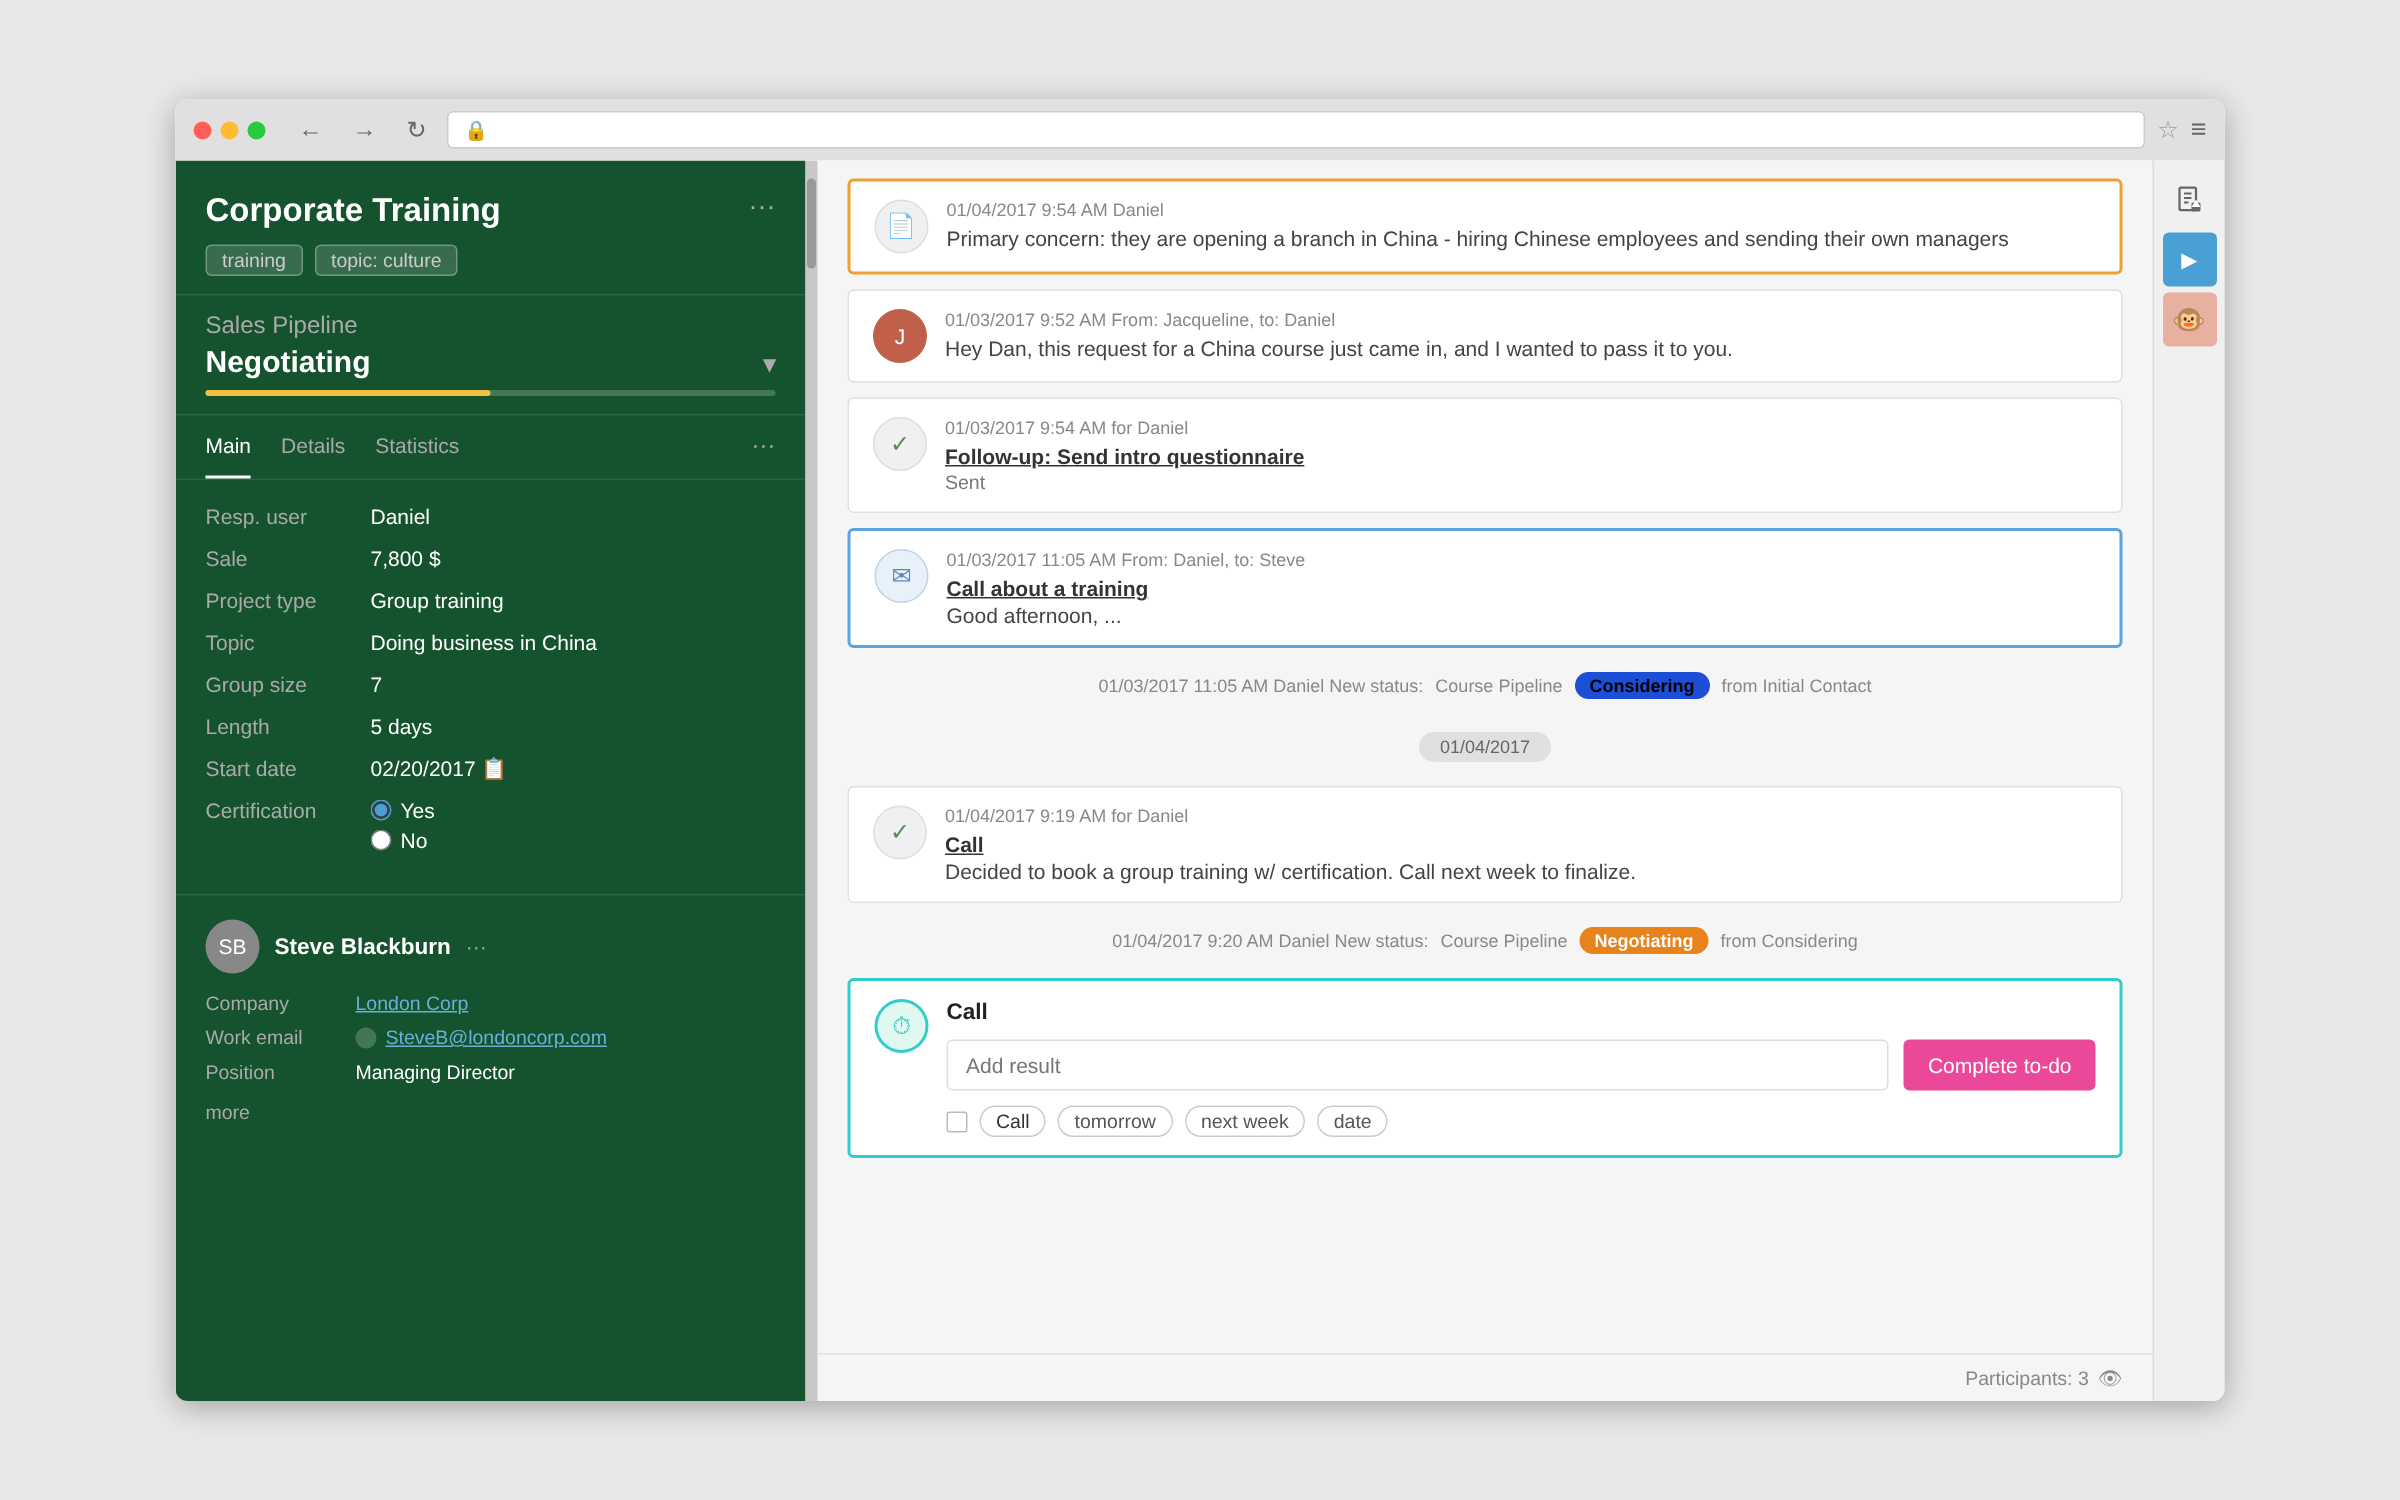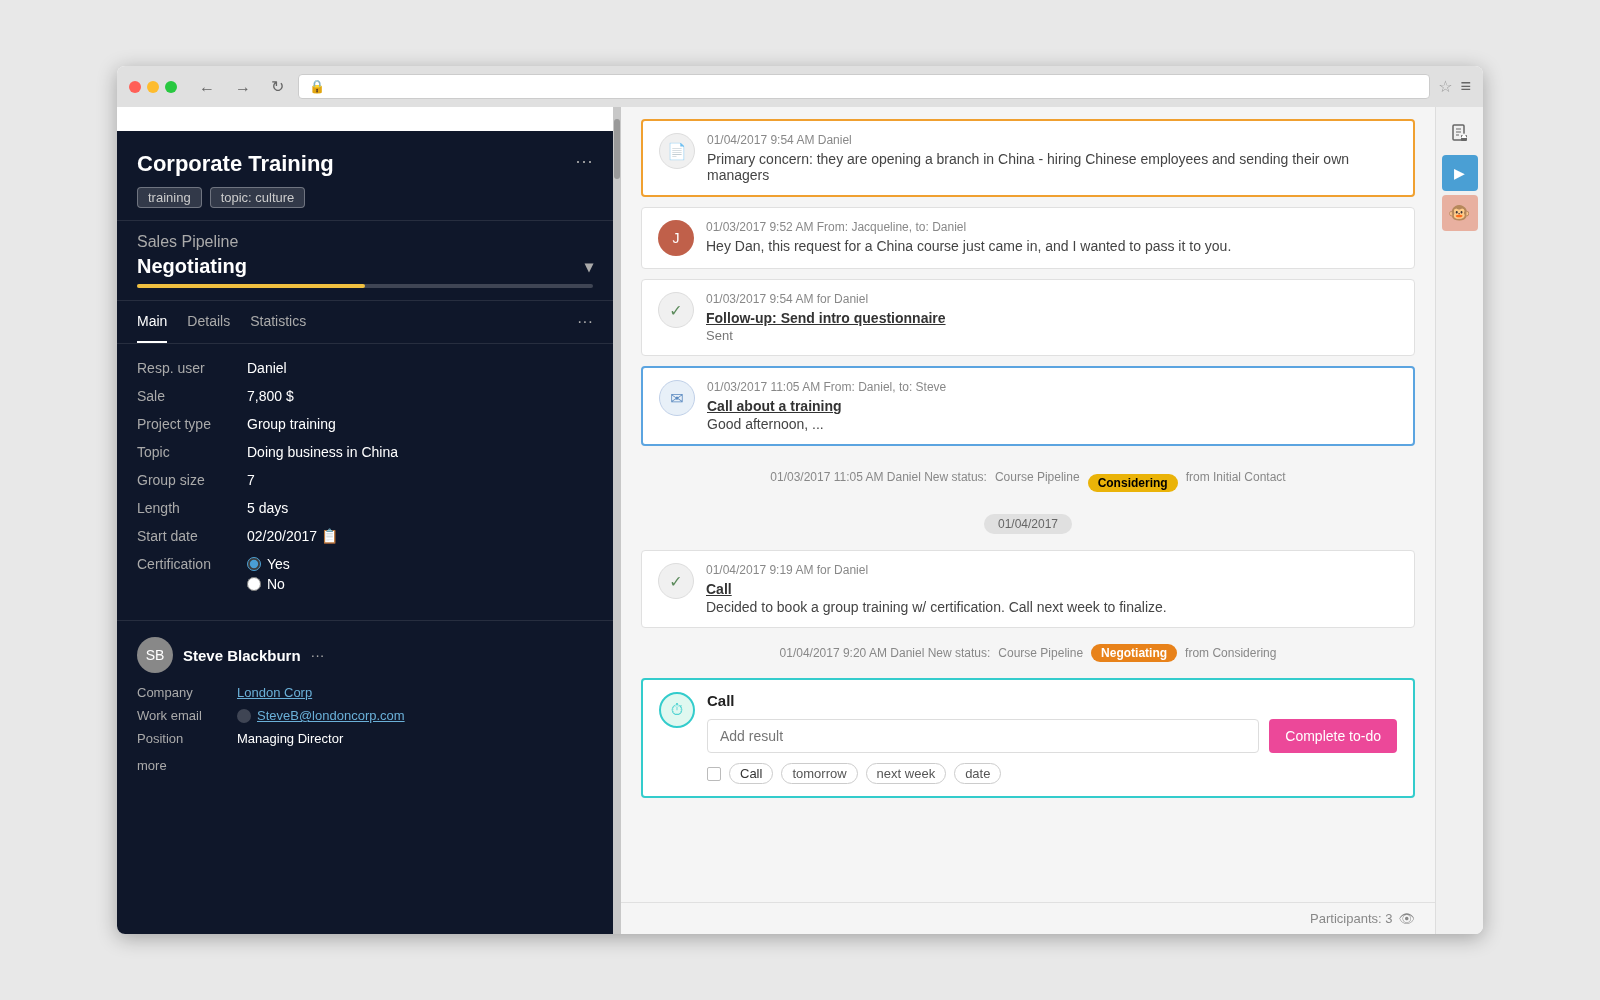--- a/index.html
+++ b/index.html
@@ -67,28 +67,27 @@
 
     
     .app-body {
       display: flex;
       flex: 1;
       overflow: hidden;
     }
 
     
     .sidebar {
-      width: 496px;
-      background: #0f172a;
+      width: 420px;
+      background: #14532d;
       color: #fff;
       display: flex;
       flex-direction: column;
       flex-shrink: 0;
       overflow-y: auto;
-      margin-top: 24px;
     }
     .sidebar-header {
       padding: 20px 20px 12px;
       border-bottom: 1px solid rgba(255,255,255,0.1);
     }
     .sidebar-title {
       font-size: 22px;
       font-weight: 600;
       color: #fff;
       margin-bottom: 10px;
@@ -339,21 +338,21 @@
       font-size: 12px;
       color: #888;
       justify-content: center;
     }
     .status-badge {
       padding: 2px 10px;
       border-radius: 12px;
       font-size: 12px;
       font-weight: 600;
     }
-    .badge-considering { background: #eab308; color: #000; margin-top: 12px; }
+    .badge-considering { background: #1d4ed8; color: #000; }
     .badge-negotiating { background: #e8821a; color: #fff; }
 
     .date-separator {
       display: flex;
       align-items: center;
       justify-content: center;
       padding: 6px 0;
       text-align: center;
     }
     .date-badge {

